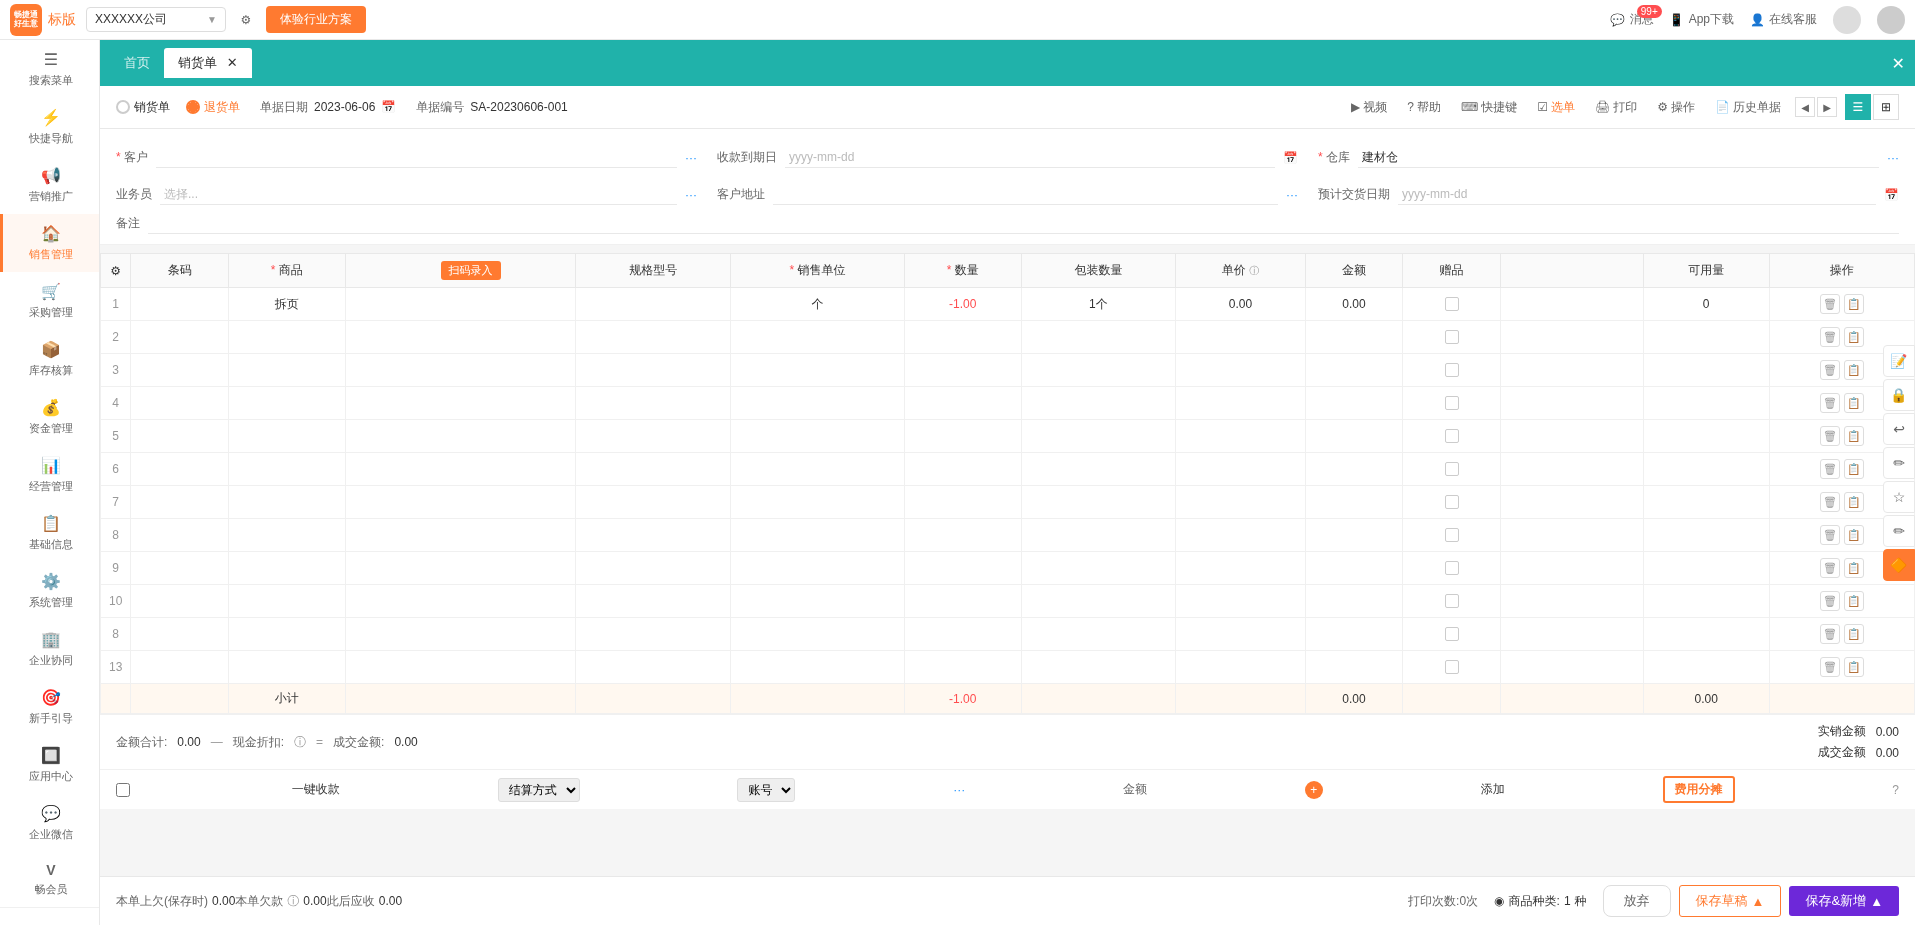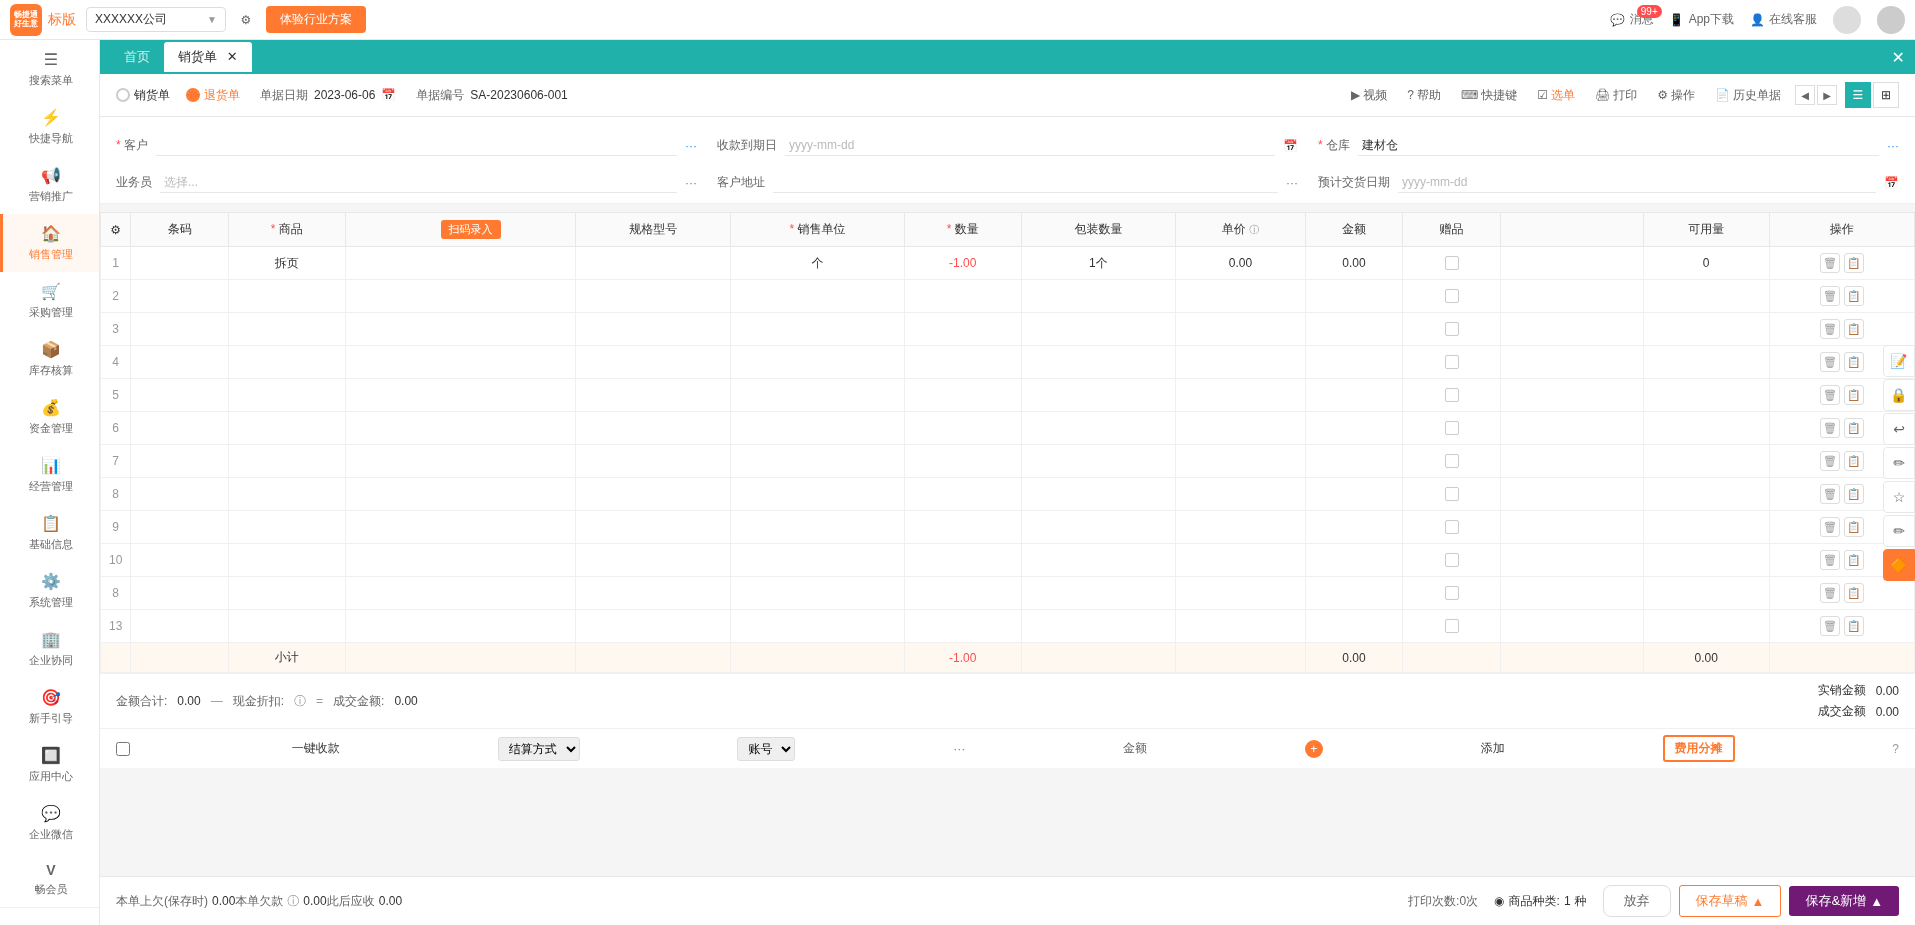--- a/index.html
+++ b/index.html
@@ -28,21 +28,21 @@
     .sidebar-item { display: flex; flex-direction: column; align-items: center; padding: 10px 5px; cursor: pointer; color: #666; font-size: 11px; gap: 4px; border-left: 3px solid transparent; }
     .sidebar-item.active { background: #fff7f2; color: #ff7a30; border-left-color: #ff7a30; }
     .sidebar-icon { font-size: 16px; }
     .sidebar-bottom { margin-top: auto; padding: 10px 0; border-top: 1px solid #f0f0f0; }
     .sidebar-bottom-item { display: flex; flex-direction: column; align-items: center; padding: 8px 5px; cursor: pointer; color: #999; font-size: 11px; gap: 3px; }
 
     
     .main { flex: 1; display: flex; flex-direction: column; overflow: hidden; }
 
     
-    .tab-bar { display: flex; background: #20b2aa; align-items: center; height: 34px; padding: 0 10px; }
+    .tab-bar { display: flex; background: #20b2aa; align-items: center; height: 46px; padding: 0 10px; }
     .tab-item { padding: 6px 14px; cursor: pointer; color: rgba(255,255,255,0.8); font-size: 13px; border-radius: 3px 3px 0 0; }
     .tab-item.active { background: #fff; color: #333; }
     .tab-close { margin-left: 6px; cursor: pointer; }
     .tab-bar-close { margin-left: auto; color: #fff; cursor: pointer; font-size: 16px; }
 
     
     .content { flex: 1; background: #f5f5f5; overflow-y: auto; padding: 0; }
     .radio-group { display: flex; gap: 16px; align-items: center; }
     .radio-item { display: flex; align-items: center; gap: 4px; cursor: pointer; font-size: 12px; }
     .radio-circle { width: 14px; height: 14px; border-radius: 50%; border: 2px solid #ccc; }
@@ -89,21 +89,21 @@
     .footer-bar { background: #fff; padding: 8px 16px; border-top: 1px solid #e8e8e8; display: flex; align-items: center; gap: 16px; font-size: 12px; }
     .footer-info { display: flex; gap: 0; flex: 1; }
     .footer-item { display: flex; gap: 4px; align-items: center; }
     .footer-label { color: #666; }
     .footer-value { color: #333; }
     .print-info { color: #666; }
     .product-kind { display: flex; align-items: center; gap: 4px; }
     .footer-actions { display: flex; gap: 8px; margin-left: auto; align-items: center; }
     .abandon-btn { border: 1px solid #ddd; background: #fff; color: #666; border-radius: 8px; padding: 6px 20px; cursor: pointer; font-size: 13px; }
     .save-draft-btn { border: 1px solid #ff7a30; background: #fff; color: #ff7a30; border-radius: 3px; padding: 6px 16px; cursor: pointer; font-size: 13px; display: flex; align-items: center; gap: 4px; }
-    .save-new-btn { background: #701a75; color: #fff; border: none; border-radius: 3px; padding: 6px 16px; cursor: pointer; font-size: 13px; display: flex; align-items: center; gap: 4px; }
+    .save-new-btn { background: #6d28d9; color: #fff; border: none; border-radius: 3px; padding: 6px 16px; cursor: pointer; font-size: 13px; display: flex; align-items: center; gap: 4px; }
 
     
     .right-float { position: fixed; right: 0; top: 50%; transform: translateY(-50%); display: flex; flex-direction: column; gap: 2px; z-index: 200; }
     .float-btn { width: 32px; height: 32px; background: #fff; border: 1px solid #e8e8e8; display: flex; align-items: center; justify-content: center; cursor: pointer; color: #666; font-size: 14px; border-radius: 4px 0 0 4px; }
     .float-btn.orange { background: #ff7a30; color: #fff; border-color: #ff7a30; }
 
     .form-container { position: relative; padding: 10px 16px; background: #fff; border-bottom: 1px solid #f0f0f0; }
     .form-grid { display: grid; grid-template-columns: 1fr 1fr 1fr; gap: 16px 20px; margin-top: 8px; }
     .form-cell { display: flex; align-items: center; gap: 8px; }
     .cell-label { color: #666; font-size: 12px; white-space: nowrap; }
@@ -334,20 +334,24 @@
             <span class="dots">···</span>
           </div>
 
           <div class="form-cell">
             <span class="cell-label">预计交货日期</span>
             <input class="cell-input" placeholder="yyyy-mm-dd" style="flex: 1 1 0%;">
             <span style="color:#999; cursor:pointer;">📅</span>
           </div>
         </div>
 
+        <div class="form-cell" style="margin-top:8px;">
+          <span class="cell-label">备注</span>
+          <input class="cell-input" style="flex: 1 1 0%; border-bottom: 1px solid rgb(232, 232, 232);">
+        </div>
       </div>
 
       <div class="table-section">
         <table class="data-table">
           <thead>
             <tr>
               <th style="width:30px;">⚙</th>
               <th>条码</th>
               <th><span class="th-required">*</span> 商品</th>
               <th>

